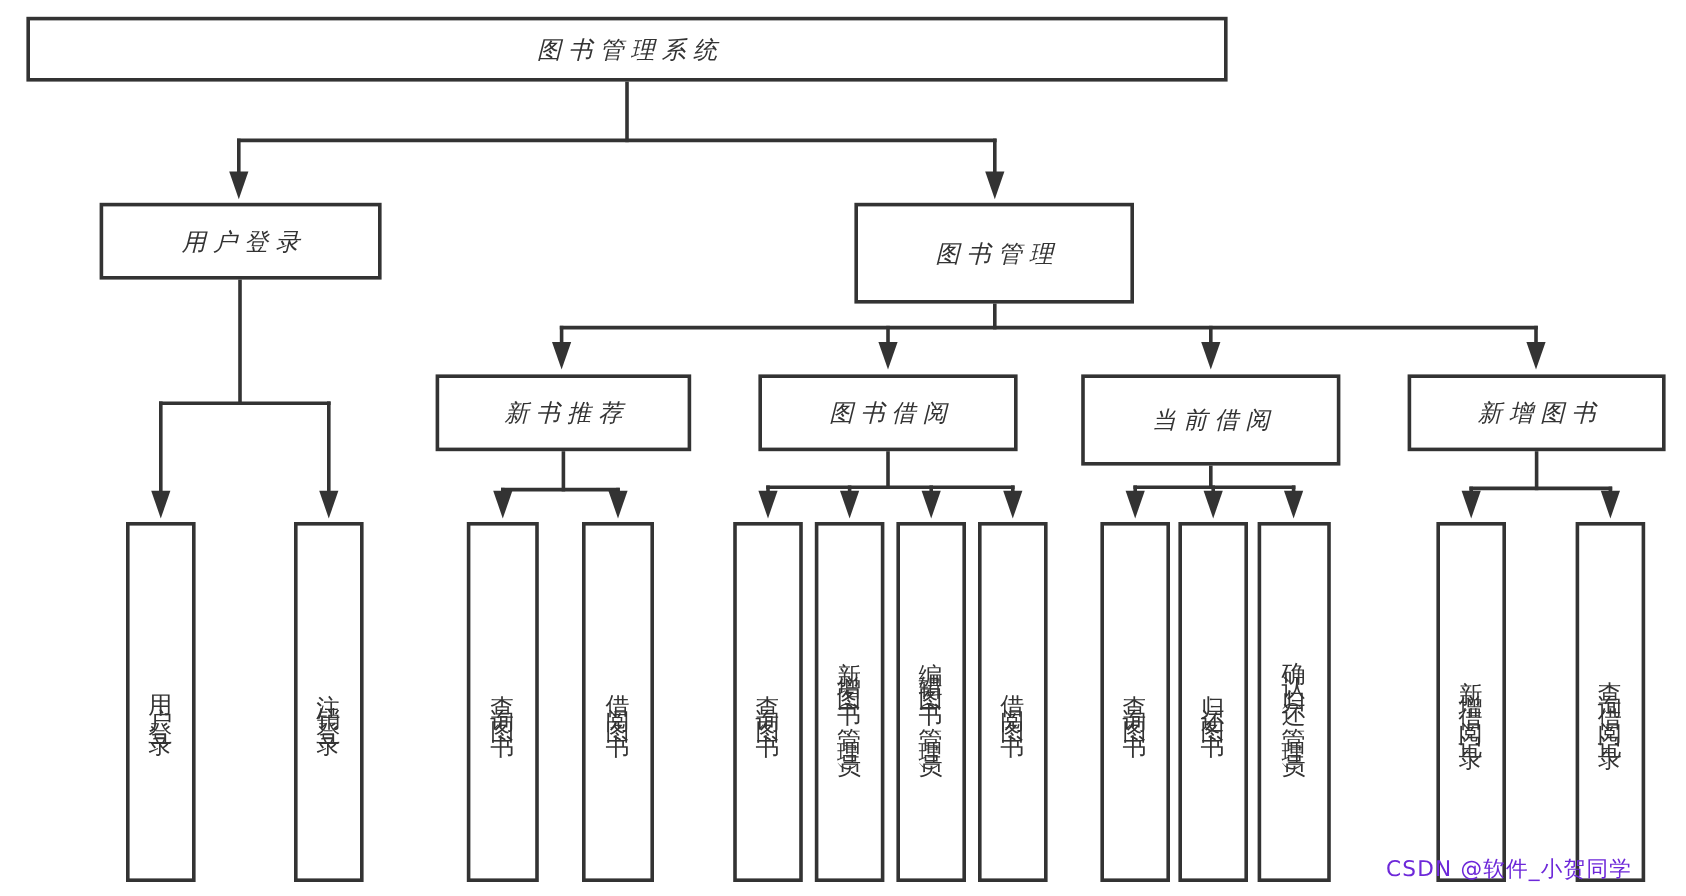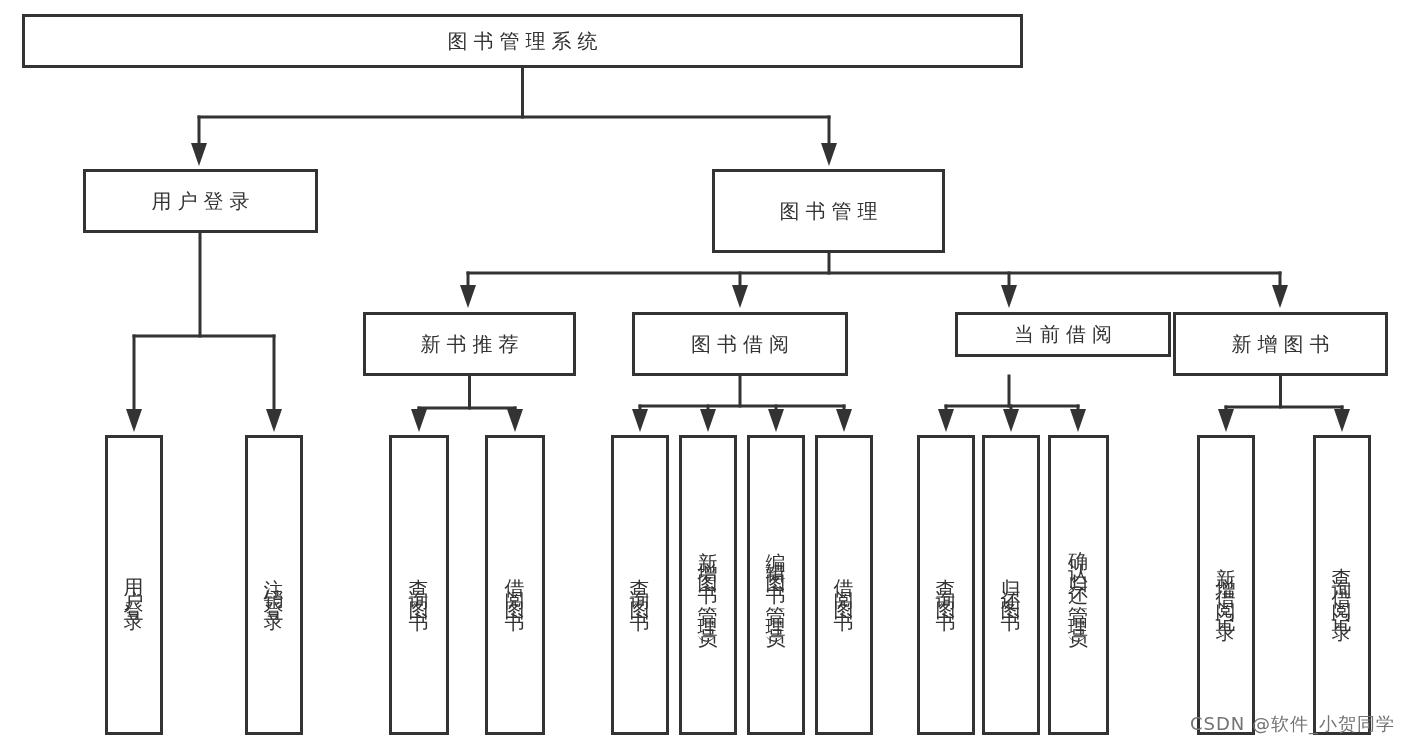--- a/index.html
+++ b/index.html
@@ -7,30 +7,30 @@
     position:relative;width:1405px;height:747px;background:#ffffff;
     font-family:"DejaVu Sans",sans-serif;color:#333333;overflow:hidden;
   }
   .connectors{position:absolute;left:0;top:0;z-index:1;}
   .node{
     position:absolute;box-sizing:border-box;background:#ffffff;
     border:3px solid #333333;display:flex;align-items:center;justify-content:center;
     z-index:2;
   }
   .hlabel{
-    font-size:20px;letter-spacing:6px;text-indent:6px;white-space:nowrap;color:#333333;
+    font-size:20px;letter-spacing:6px;text-indent:6px;white-space:nowrap;color:#333333;font-style:italic;
   }
   .vnode{top:435px;height:300px;}
   .vlabel{
     writing-mode:vertical-rl;text-orientation:mixed;
     font-size:20px;letter-spacing:11px;line-height:1;color:#333333;white-space:nowrap;
   }
   .watermark{
-    position:absolute;left:1120px;top:712px;width:275px;text-align:right;
-    font-size:18px;letter-spacing:1px;color:#737373;z-index:10;white-space:nowrap;
+    position:absolute;left:1120px;top:712px;width:275px;text-align:center;
+    font-size:18px;letter-spacing:1px;color:#6d28d9;z-index:10;white-space:nowrap;
   }
 </style>
 </head>
 <body>
 
 <div class="canvas">
 
   <svg class="connectors" width="1405" height="747" viewBox="0 0 1405 747">
     <g stroke="#333333" stroke-width="3" fill="none" stroke-linecap="square">
 
@@ -107,21 +107,21 @@
   <div class="node" style="left:712px;top:169px;width:233px;height:84px">
     <span class="hlabel">图书管理</span>
   </div>
 
   <div class="node" style="left:363px;top:312px;width:213px;height:64px">
     <span class="hlabel">新书推荐</span>
   </div>
   <div class="node" style="left:632px;top:312px;width:216px;height:64px">
     <span class="hlabel">图书借阅</span>
   </div>
-  <div class="node" style="left:955px;top:312px;width:216px;height:45px">
+  <div class="node" style="left:901px;top:312px;width:216px;height:76px">
     <span class="hlabel">当前借阅</span>
   </div>
   <div class="node" style="left:1173px;top:312px;width:215px;height:64px">
     <span class="hlabel">新增图书</span>
   </div>
 
   <div class="node vnode" style="left:105px;width:58px">
     <span class="vlabel">用户登录</span>
   </div>
   <div class="node vnode" style="left:245px;width:58px">

